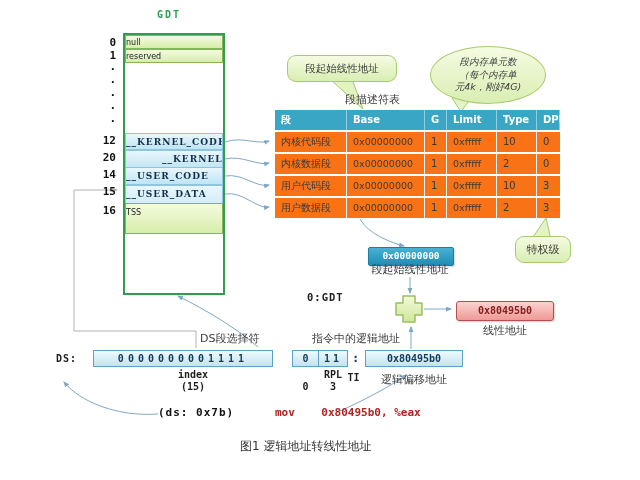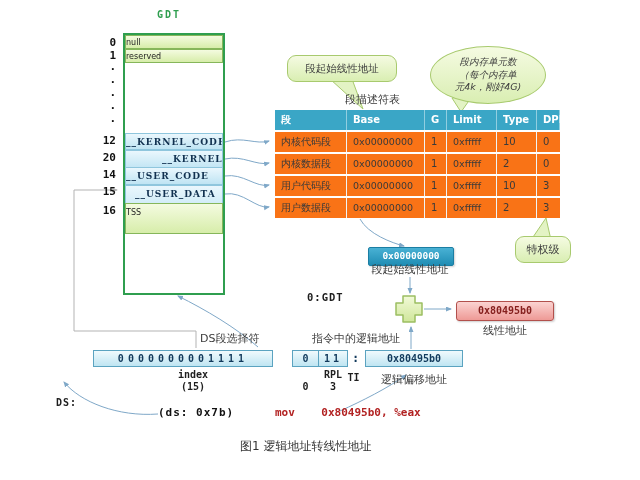--- a/index.html
+++ b/index.html
@@ -55,21 +55,21 @@
          font-family:"DejaVu Sans Mono",monospace;font-weight:bold;color:#123a5c;font-size:10px;line-height:15px;}
   .b-index{left:93px;width:180px;letter-spacing:4px;}
   .b-ti{left:292px;width:27px;}
   .b-rpl{left:318px;width:30px;letter-spacing:3px;}
   .b-colon{left:352px;top:350px;position:absolute;font-family:"DejaVu Sans Mono",monospace;
            font-weight:bold;font-size:12px;color:#123a5c;line-height:17px;}
   .b-offset{left:365px;width:98px;letter-spacing:0;}
   .sublbl{position:absolute;font-family:"DejaVu Sans Mono",monospace;font-weight:bold;
           font-size:10px;color:#1e1e1e;text-align:center;}
   .dsreg{left:56px;top:353px;position:absolute;font-family:"DejaVu Sans Mono",monospace;
-         font-weight:bold;font-size:10px;color:#1e1e1e;letter-spacing:1px;margin-top:44px;}
+         font-weight:bold;font-size:10px;color:#1e1e1e;letter-spacing:1px;}
   .mono-note{position:absolute;font-family:"DejaVu Sans Mono",monospace;font-weight:bold;
              font-size:11px;color:#111;letter-spacing:1px;}
   .instr{position:absolute;left:275px;top:406px;font-family:"DejaVu Sans Mono",monospace;
          font-weight:bold;font-size:11px;color:#b22222;white-space:pre;}
   .figcap{left:240px;top:438px;font-size:12px;color:#333;}
 </style>
 </head>
 <body>
 
 <div class="canvas">
@@ -118,21 +118,21 @@
     <path d="M403,296 h12 v7 h7 v12 h-7 v7 h-12 v-7 h-7 v-12 h7 z" fill="url(#plusg)" stroke="#9cbf62" stroke-width="1.5" stroke-linejoin="round"></path>
   </svg>
 
   <div class="abs gdt-title">GDT</div>
   <div class="abs gdt-box">
     <div class="seg green" style="top:0;height:14px;line-height:13px;">null</div>
     <div class="seg green" style="top:14px;height:14px;line-height:13px;">reserved</div>
     <div class="seg blue" style="top:98px;height:17px;line-height:16px;">__KERNEL_CODE</div>
     <div class="seg blue" style="top:115px;height:20px;line-height:16px;padding-left:36px;">__KERNEL_DATA</div>
     <div class="seg blue" style="top:132px;height:18px;line-height:17px;">__USER_CODE</div>
-    <div class="seg blue" style="top:150px;height:33px;line-height:17px;padding-left:9px;">__USER_DATA</div>
+    <div class="seg blue" style="top:150px;height:33px;line-height:17px;">__USER_DATA</div>
     <div class="seg green" style="top:168px;height:31px;line-height:18px;font-size:8px;">TSS</div>
   </div>
 
   <div class="idx" style="top:36px;">0</div>
   <div class="idx" style="top:49px;">1</div>
   <div class="idx" style="top:60px;">.</div>
   <div class="idx" style="top:73px;">.</div>
   <div class="idx" style="top:86px;">.</div>
   <div class="idx" style="top:99px;">.</div>
   <div class="idx" style="top:112px;">.</div>

